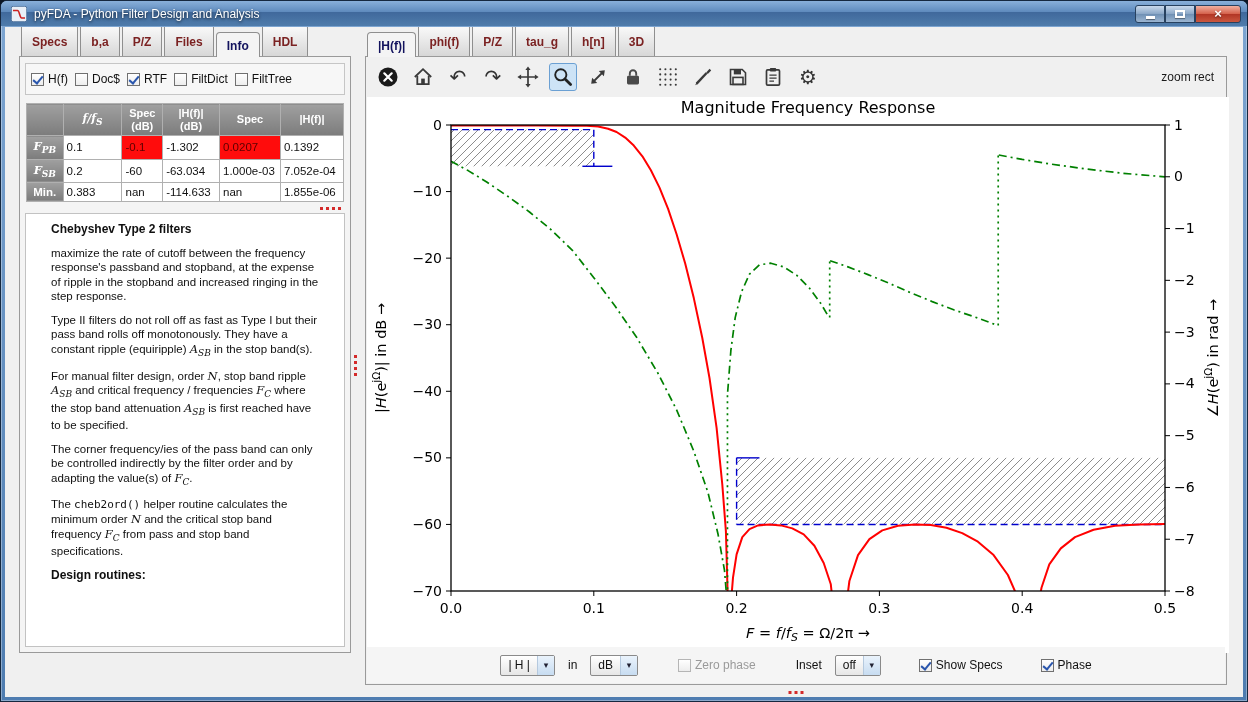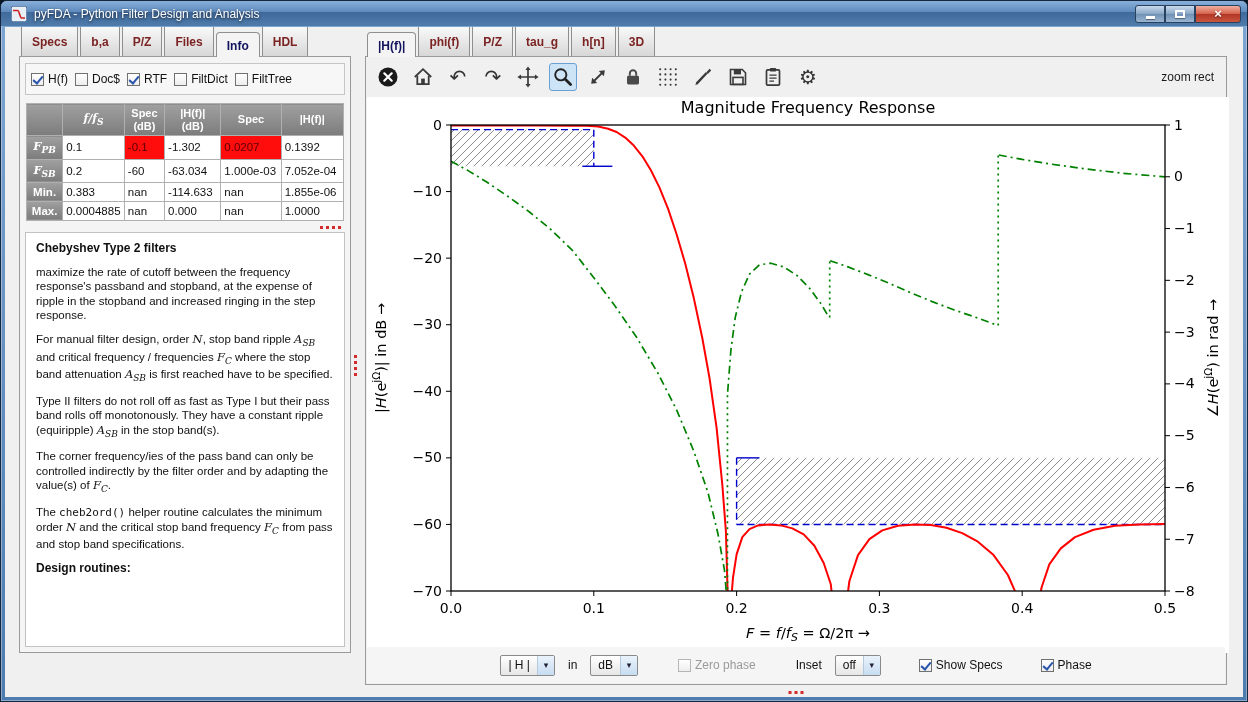--- a/index.html
+++ b/index.html
@@ -48,21 +48,21 @@
   .ftable th, .ftable td { border:1px solid #b0b0b0; padding:3px 3px; overflow:hidden; white-space:nowrap; }
   .ftable th { background:linear-gradient(#a0a0a0,#7c7c7c); color:#fff; font-size:11px;
                line-height:1.15; white-space:pre-line; text-align:center; }
   .ftable td { background:#fff; color:#111; }
   .ftable td.rowhdr { background:linear-gradient(#a0a0a0,#7c7c7c); color:#fff; font-weight:bold; text-align:center; }
   .ftable td.alert { background:#ff0c0c; color:#5c0000; }
   .math { font-family:"DejaVu Serif","Liberation Serif",serif; font-style:italic; }
   sub.math { font-size:9px; }
   .hsplit { height:9px; display:flex; justify-content:flex-end; align-items:center; gap:3px; padding-right:9px; }
   .rdot { width:3px; height:3px; background:#d42a2a; }
-  .info { flex:1; margin:0 5px 5px; border:1px solid #c2c2c2; background:#fff; padding:8px 10px;
+  .info { flex:1; margin:0 5px 5px; border:1px solid #c2c2c2; background:#fff; padding:8px 25px;
           font-size:11.5px; line-height:1.26; overflow:hidden; color:#101010; }
   .info h3 { font-size:12px; margin-bottom:9px; }
   .info p { margin-bottom:9px; }
   .info .dr { margin:2px 0 8px; font-weight:bold; font-size:12px; }
   .info code, .codeline { font-family:"DejaVu Sans Mono","Liberation Mono",monospace; font-size:11px; }
   .codeline { display:block; }
 
   
   .right { position:absolute; left:360px; top:4px; right:16px; bottom:12px; }
   .rpane { position:absolute; top:25px; left:0; right:0; bottom:0; border:1px solid #9a9a9a; background:#f0f0f0; }
@@ -185,42 +185,34 @@
                 <td>7.052e-04</td>
               </tr>
               <tr>
                 <td class="rowhdr">Min.</td>
                 <td>0.383</td>
                 <td>nan</td>
                 <td>-114.633</td>
                 <td>nan</td>
                 <td>1.855e-06</td>
               </tr>
-              <tr>
-                <td class="rowhdr">Max.</td>
-                <td>0.0004885</td>
-                <td>nan</td>
-                <td>0.000</td>
-                <td>nan</td>
-                <td>1.0000</td>
-              </tr>
             </tbody>
           </table>
         <div class="hsplit">
           <span class="rdot"></span>
             <span class="rdot"></span>
             <span class="rdot"></span>
             <span class="rdot"></span>
         </div>
         <div class="info">
           <h3>Chebyshev Type 2 filters</h3>
           <div id="info-paras">
               <p>maximize the rate of cutoff between the frequency response's passband and stopband, at the expense of ripple in the stopband and increased ringing in the step response.</p>
+              <p>Type II filters do not roll off as fast as Type I but their pass band rolls off monotonously. They have a constant ripple (equiripple) <span class="math">A</span><sub class="math">SB</sub> in the stop band(s).</p>
               <p>For manual filter design, order <span class="math">N</span>, stop band ripple <span class="math">A</span><sub class="math">SB</sub> and critical frequency / frequencies <span class="math">F</span><sub class="math">C</sub> where the stop band attenuation <span class="math">A</span><sub class="math">SB</sub> is first reached have to be specified.</p>
-              <p>Type II filters do not roll off as fast as Type I but their pass band rolls off monotonously. They have a constant ripple (equiripple) <span class="math">A</span><sub class="math">SB</sub> in the stop band(s).</p>
               <p>The corner frequency/ies of the pass band can only be controlled indirectly by the filter order and by adapting the value(s) of <span class="math">F</span><sub class="math">C</sub>.</p>
               <p>The <code>cheb2ord()</code> helper routine calculates the minimum order <span class="math">N</span> and the critical stop band frequency <span class="math">F</span><sub class="math">C</sub> from pass and stop band specifications.</p>
             </div>
           <div class="dr">Design routines:</div>
         </div>
       </div>
     </div>
 
     <div class="vsplit">
       <span class="rdot"></span>

